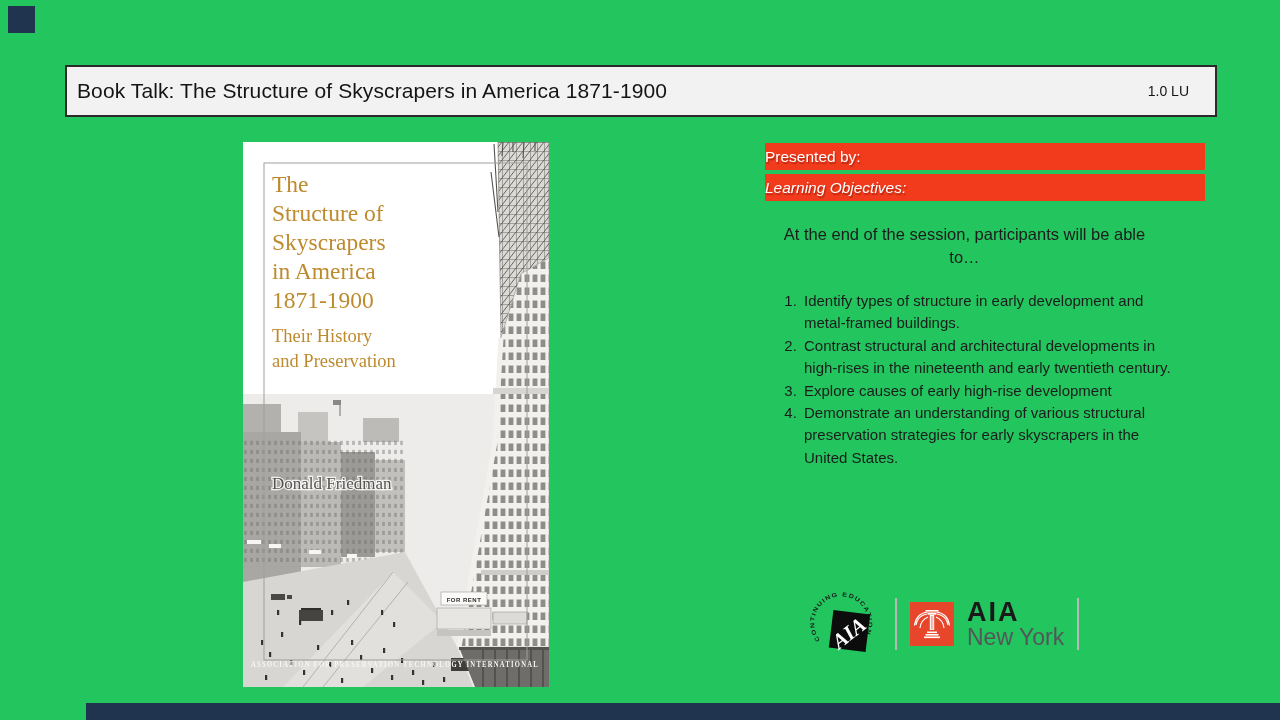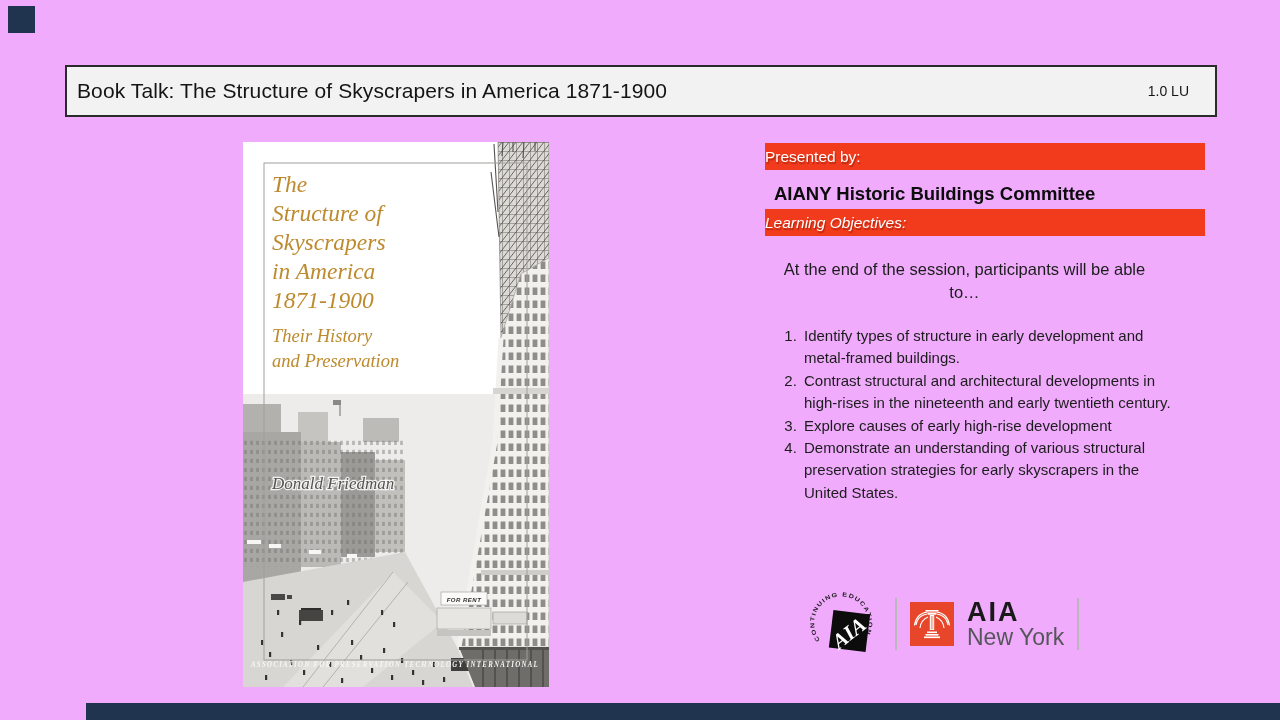--- a/index.html
+++ b/index.html
@@ -1,32 +1,32 @@
 <!DOCTYPE html>
 <html><head>
 <meta charset="utf-8">
 <style>
   html,body{margin:0;padding:0;background:#ffffff;}
   .slide{
-    position:relative;width:1280px;height:720px;background:#f0abfc;overflow:hidden;
+    position:relative;width:1280px;height:720px;background:#22c55e;overflow:hidden;
     font-family:"Liberation Sans",sans-serif;color:#1a1a1a;
   }
   
   .corner-square{position:absolute;left:8px;top:6px;width:27px;height:27px;background:#20344F;}
   .bottom-bar{position:absolute;left:86px;right:0;bottom:0;height:17px;background:#20344F;}
   
   .title-bar{
     position:absolute;left:65px;top:65px;width:1112px;height:48px;
     background:#F2F2F2;border:2px solid #2b2b2b;
     display:flex;align-items:center;padding:0 26px 0 10px;
   }
   .title-bar h1{flex:1;margin:0;font-size:21px;font-weight:400;color:#141414;letter-spacing:0.1px;}
   .title-bar .credit{font-size:14px;color:#141414;white-space:nowrap;}
   
-  .book-cover{position:absolute;left:243px;top:142px;width:306px;height:545px;margin:0;font-style:italic;}
+  .book-cover{position:absolute;left:243px;top:142px;width:306px;height:545px;margin:0;}
   
   .right-panel{position:absolute;left:765px;top:143px;width:440px;}
   .banner{
     height:27px;line-height:27px;background:#F23A1C;color:#ffffff;
     font-size:15.5px;text-shadow:1px 1.5px 1px rgba(130,25,5,.55);
   }
   .banner.second{margin-top:4px;font-style:italic;}
   .committee{margin:12px 0 4px 9px;font-size:18.5px;font-weight:700;color:#0c0c0c;line-height:23px;}
   .intro{margin:22px 0 0 12px;width:375px;font-size:16.5px;line-height:23px;color:#1c1c1c;text-align:center;}
   ol.objectives{
@@ -160,21 +160,20 @@
         <text x="221" y="460" font-family="Liberation Sans, sans-serif" font-size="6" font-weight="700" fill="#2e2d2b" text-anchor="middle" letter-spacing="0.5">FOR RENT</text>
         <text x="152" y="525" font-size="7.4" font-weight="600" fill="#f7f6f4" text-anchor="middle" letter-spacing="1.4" textLength="288" lengthAdjust="spacingAndGlyphs">ASSOCIATION FOR PRESERVATION TECHNOLOGY INTERNATIONAL</text>
       </g>
     </svg>
   </figure>
 
   <section class="right-panel">
     <div class="banner">
       <span>Presented by:</span>
     </div>
-    <p class="committee">AIANY Historic Buildings Committee</p>
     <div class="banner second">
       <span>Learning Objectives:</span>
     </div>
     <p class="intro">At the end of the session, participants will be able to…</p>
     <ol class="objectives">
       <li>Identify types of structure in early development and metal-framed buildings.</li>
       <li>Contrast structural and architectural developments in high-rises in the nineteenth and early twentieth century.</li>
       <li>Explore causes of early high-rise development</li>
       <li>Demonstrate an understanding of various structural preservation strategies for early skyscrapers in the United States.</li>
     </ol>

